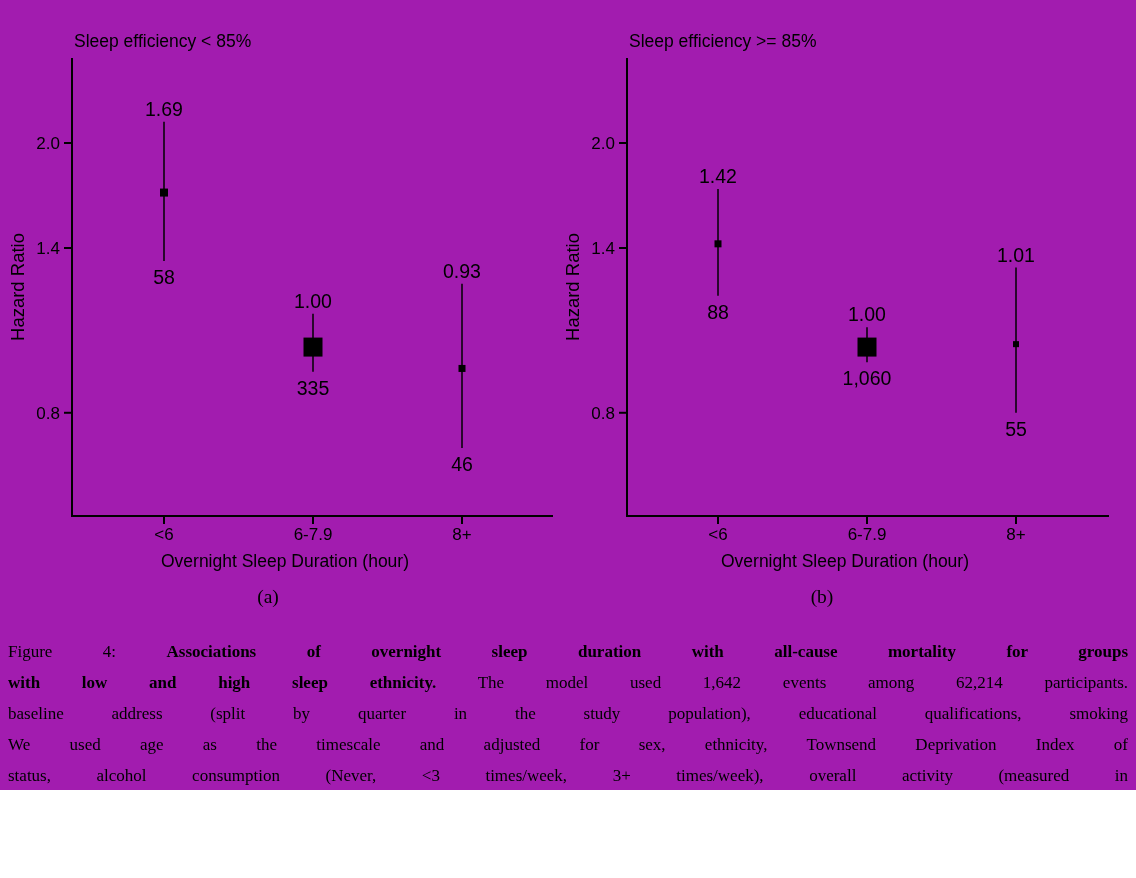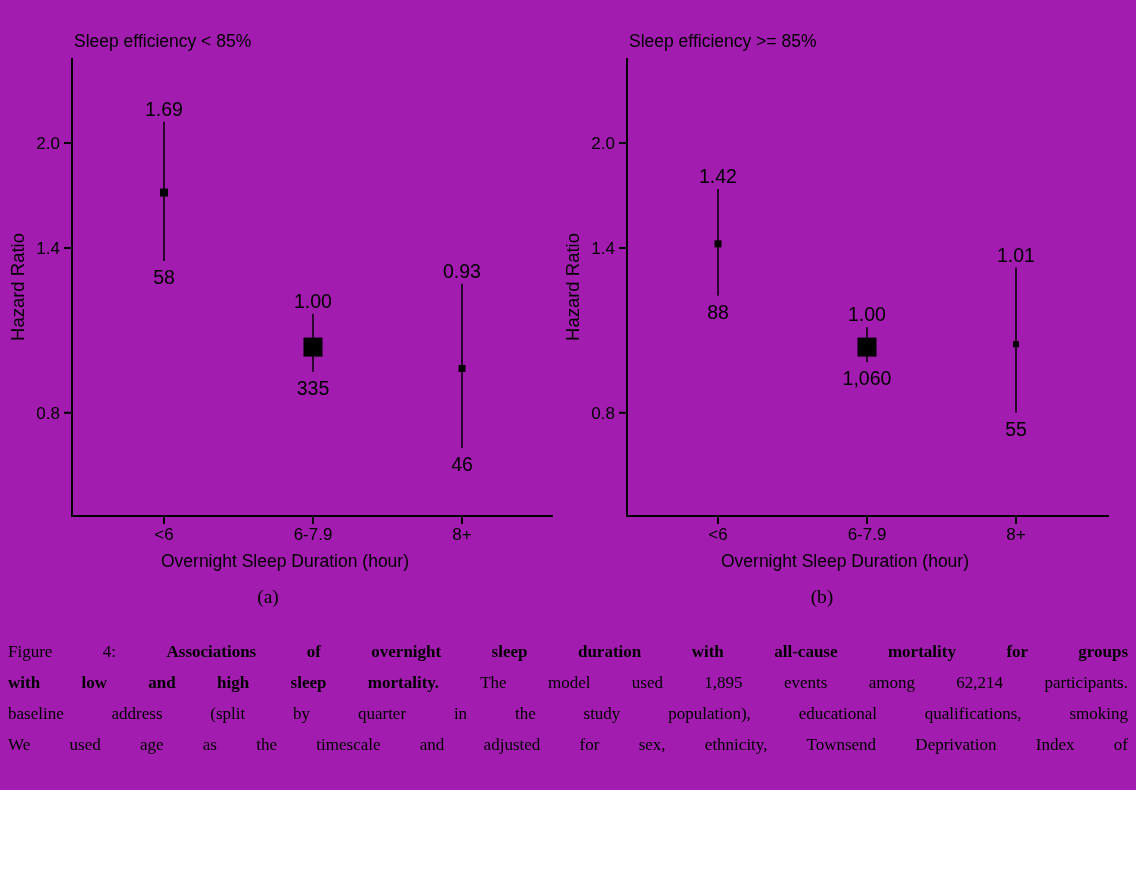--- a/index.html
+++ b/index.html
@@ -81,18 +81,19 @@
         <text x="867" y="385.17820380400656" text-anchor="middle" font-size="19.5">1,060</text>
         <line x1="1016" y1="267.56486973523715" x2="1016" y2="412.7797970093076" stroke="#000" stroke-width="1.5"></line>
         <rect x="1013" y="341.1449167652137" width="6" height="6" fill="#000"></rect>
         <text x="1016" y="261.56486973523715" text-anchor="middle" font-size="19.5">1.01</text>
         <text x="1016" y="435.7797970093076" text-anchor="middle" font-size="19.5">55</text>
         <text x="822" y="603" text-anchor="middle" font-size="19.5" class="serif">(b)</text>
       </g>
     </svg>
   <div class="caption" id="caption">
       <div class="cap-line"><span>Figure 4: </span><span class="b">Associations of overnight sleep duration with all-cause mortality for groups</span></div>
-      <div class="cap-line"><span class="b">with low and high sleep mortality.</span><span> The model used 1,895 events among 62,214 participants.</span></div>
+      <div class="cap-line"><span class="b">with low and high sleep ethnicity.</span><span> The model used 1,642 events among 62,214 participants.</span></div>
       <div class="cap-line"><span>baseline address (split by quarter in the study population), educational qualifications, smoking</span></div>
       <div class="cap-line"><span>We used age as the timescale and adjusted for sex, ethnicity, Townsend Deprivation Index of</span></div>
+      <div class="cap-line"><span>status, alcohol consumption (Never, &lt;3 times/week, 3+ times/week), overall activity (measured in</span></div>
     </div>
   <div class="watermark">知乎 @shenda</div>
 </div>
 
 </body></html>

